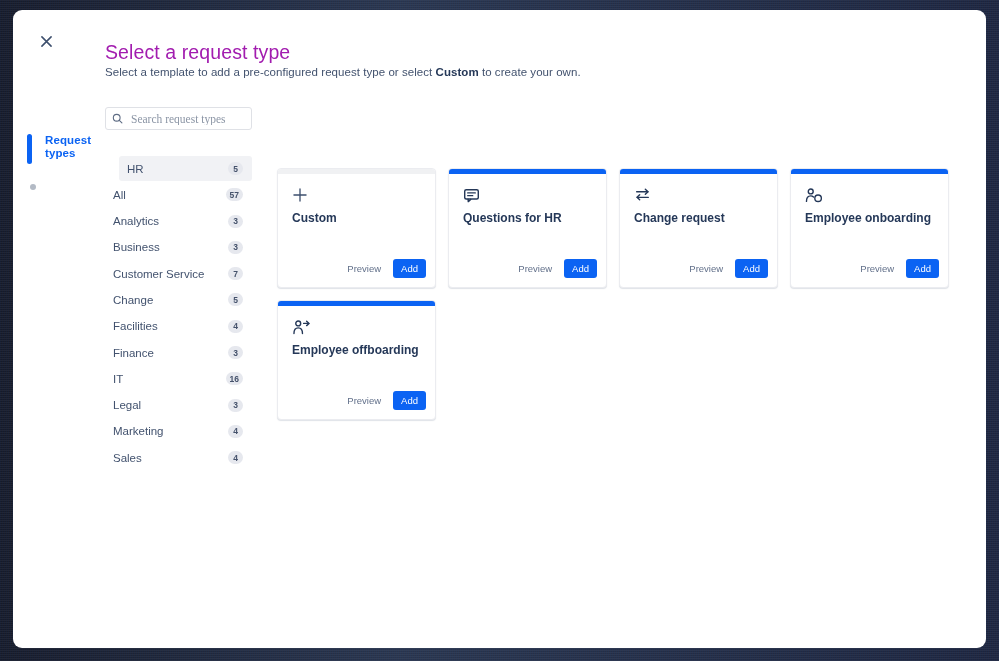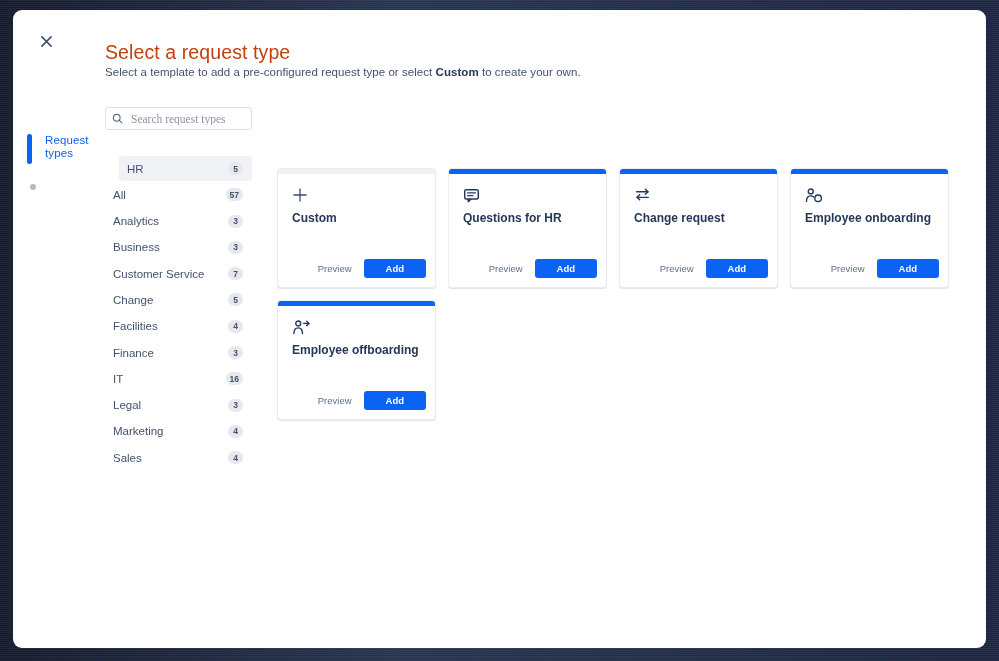--- a/index.html
+++ b/index.html
@@ -50,34 +50,34 @@
     position:relative;
     display:flex;align-items:flex-start;
     padding:4px 0 4px 0;
     cursor:pointer;
   }
   .rail-bar{
     width:5px;height:30px;border-radius:3px;background:#0b63f3;
     margin-right:13px;margin-left:7px;flex:none;
   }
   .rail-label{
-    color:#0b63f3;font-size:11.5px;font-weight:400;line-height:13px;
+    color:#0b63f3;font-size:11.5px;font-weight:700;line-height:13px;
     letter-spacing:.1px;width:44px;
   }
   .rail-dot-row{
     display:flex;align-items:center;padding-left:10px;margin-top:16px;
   }
   .rail-dot{
     width:6px;height:6px;border-radius:50%;background:#b3bac5;
   }
 
   
   .title{
     position:absolute;left:92px;top:31px;
-    font-size:19.5px;font-weight:400;color:#c2410c;letter-spacing:.1px;
+    font-size:19.5px;font-weight:400;color:#a21caf;letter-spacing:.1px;
   }
   .subtitle{
     position:absolute;left:92px;top:56px;
     font-size:11.5px;color:#42526e;letter-spacing:.05px;
   }
   .subtitle b{font-weight:700;color:#253858;}
 
   
   .search{
     position:absolute;left:92px;top:97px;
@@ -143,23 +143,23 @@
   }
   .card-actions{
     position:absolute;right:9px;bottom:9px;
     display:flex;align-items:center;gap:12px;
   }
   .preview-link{
     font-size:9.5px;color:#62708a;cursor:pointer;
   }
   .add-btn{
     background:#0b63f3;color:#fff;
-    font-size:9.5px;font-weight:700;
+    font-size:9.5px;font-weight:400;
     border:0;border-radius:3px;
-    padding:4px 22px;cursor:pointer;
+    padding:4px 8px;cursor:pointer;
     font-family:"Liberation Sans",sans-serif;
   }
 </style>
 </head>
 <body>
 
 <div class="frame">
   <div class="noise"></div>
 
   <div class="page">

